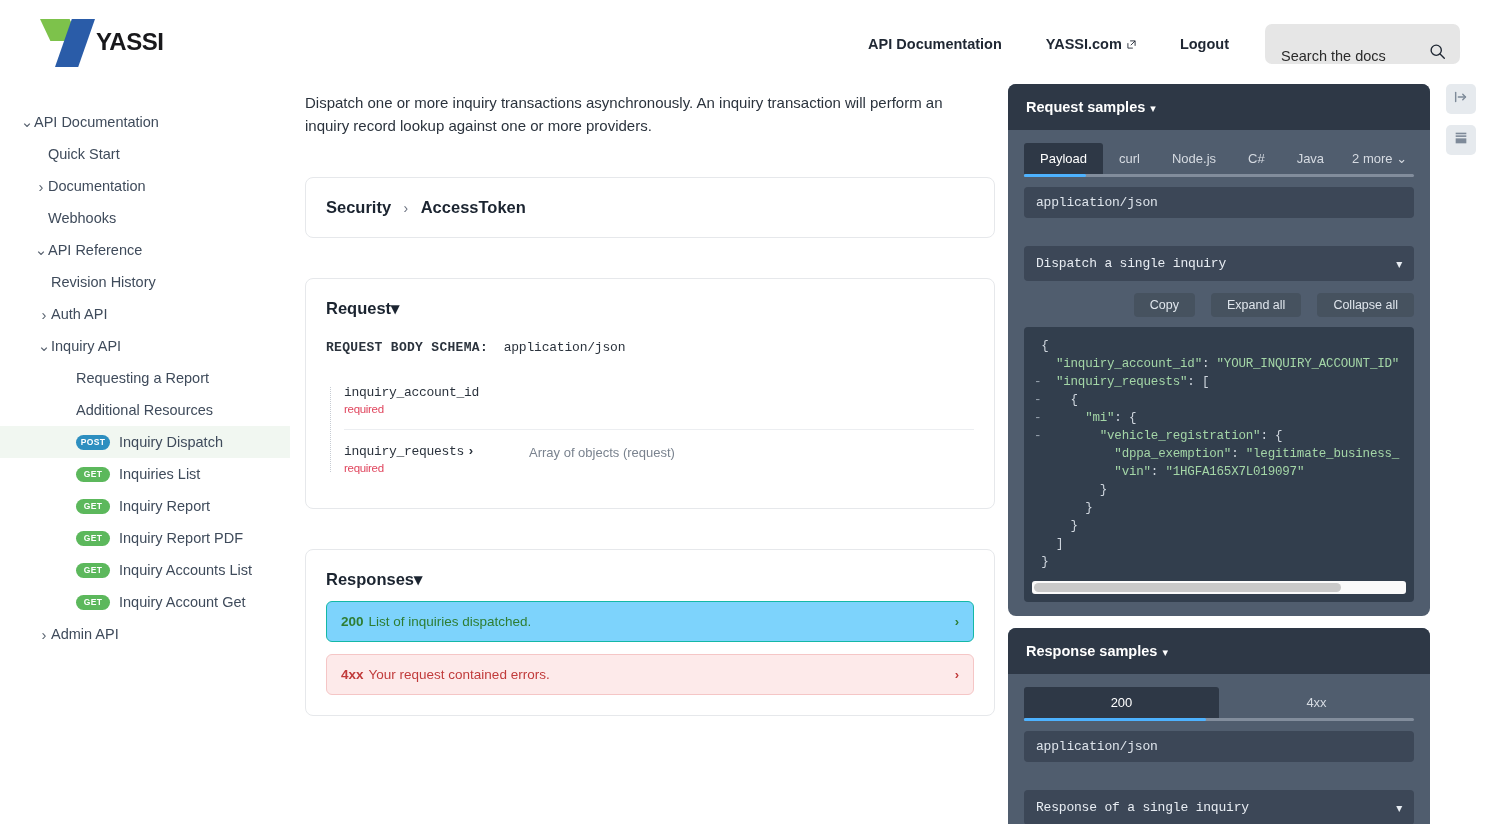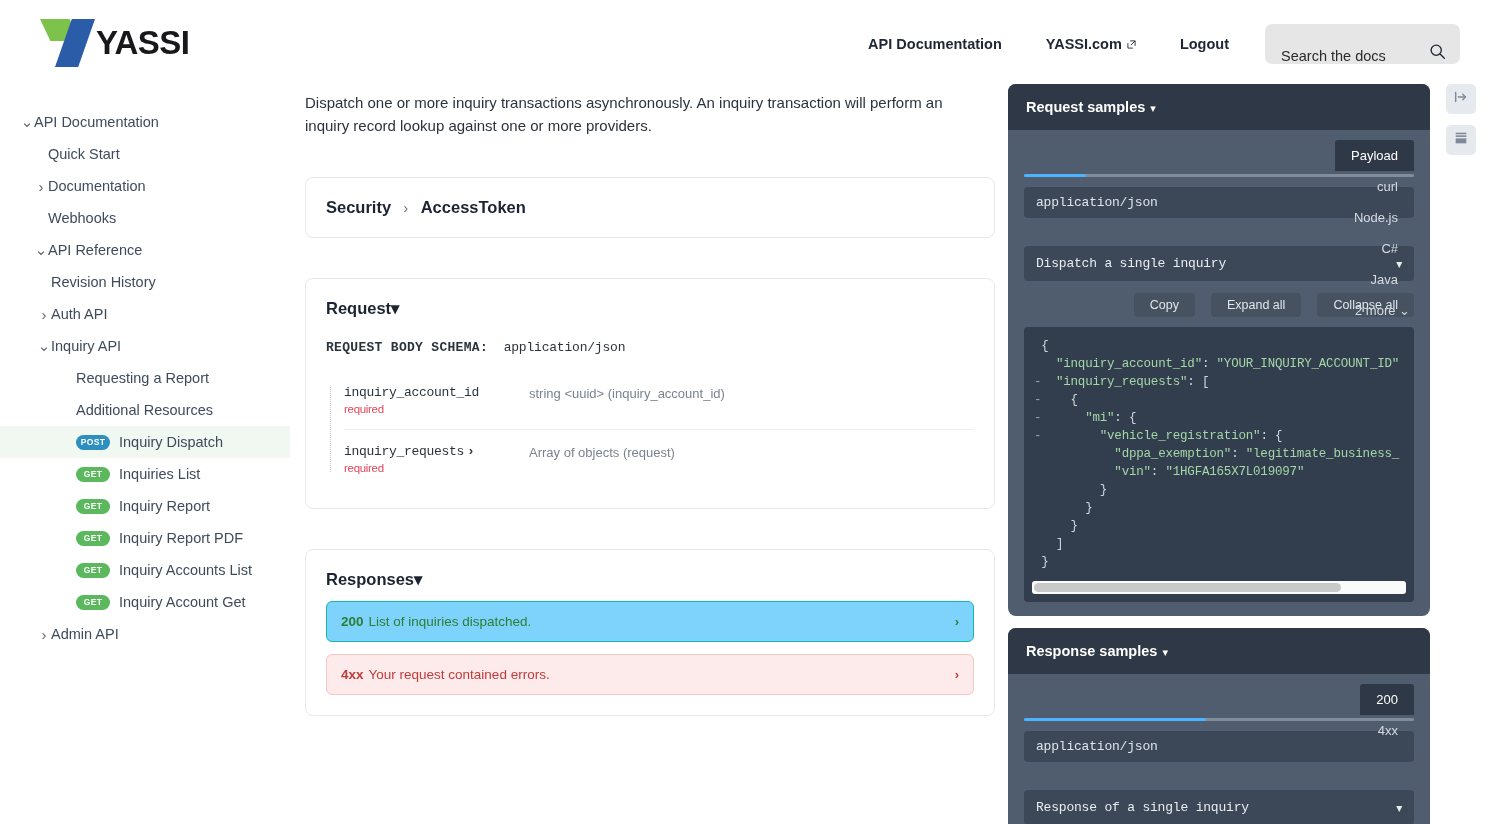--- a/index.html
+++ b/index.html
@@ -27,21 +27,21 @@
     position: absolute; left: 0; top: 2px; width: 40px; height: 22px;
     background: #7dc24b;
     clip-path: polygon(0 0, 74% 0, 100% 100%, 26% 100%);
   }
   .logo-blue {
     position: absolute; left: 15px; top: 2px; width: 40px; height: 48px;
     background: #2a5ca8;
     clip-path: polygon(42% 0, 100% 0, 58% 100%, 0 100%);
   }
   .logo-text {
-    font-size: 33px; font-weight: 700; letter-spacing: -0.5px;
+    font-size: 24px; font-weight: 700; letter-spacing: -0.5px;
     color: #18181b; line-height: 1; margin-left: -2px;
   }
 
   .nav {
     position: absolute; right: 40px; top: 24px;
     display: flex; align-items: center; gap: 0;
   }
   .nav-link {
     font-size: 14.5px; font-weight: 700; color: #1f2733;
     padding: 0 22px; cursor: pointer; white-space: nowrap;
@@ -135,21 +135,21 @@
   .dark-card {
     width: 422px; background: #505d6e; border-radius: 8px; overflow: hidden;
   }
   .dark-head {
     background: #2e3846; padding: 15px 18px;
     font-size: 14.5px; font-weight: 700; color: #ffffff;
   }
   .dark-head .chev { font-weight: 400; font-size: 11px; margin-left: 5px; }
   .dark-body { padding: 10px 16px 14px 16px; }
 
-  .tabs { position: relative; display: flex; align-items: flex-end; height: 34px; flex-direction: column; }
+  .tabs { position: relative; display: flex; align-items: flex-end; height: 34px; }
   .tab {
     font-size: 13px; color: #d6dbe2; padding: 8px 16px 8px 16px; cursor: pointer;
     white-space: nowrap;
   }
   .tab.active { background: #2e3846; color: #ffffff; border-radius: 3px 3px 0 0; }
   .tabs-rule {
     height: 3px; background: #828d9c; border-radius: 2px; width: 100%;
     position: relative;
   }
   .tabs-rule .on { position: absolute; left: 0; top: 0; height: 3px; background: #4db2ff; border-radius: 2px; }
@@ -342,21 +342,20 @@
         </div>
 
         <div class="schema-line" style="margin-top:22px;">
           <b>REQUEST BODY SCHEMA:</b>
           <span style="margin-left:8px;">application/json</span>
         </div>
 
         <div class="params" id="params">
             <div class="param-row">
               <div class="param-name"><span>inquiry_account_id</span><div class="param-req">required</div></div>
-              <div class="param-type">string &lt;uuid&gt; (inquiry_account_id)</div>
             </div>
             <div class="param-row">
               <div class="param-name"><span>inquiry_requests</span><span class="arrow">›</span><div class="param-req">required</div></div>
               <div class="param-type">Array of objects (request)</div>
             </div>
           </div>
       </div>
     </div>
 
     <div class="card">

